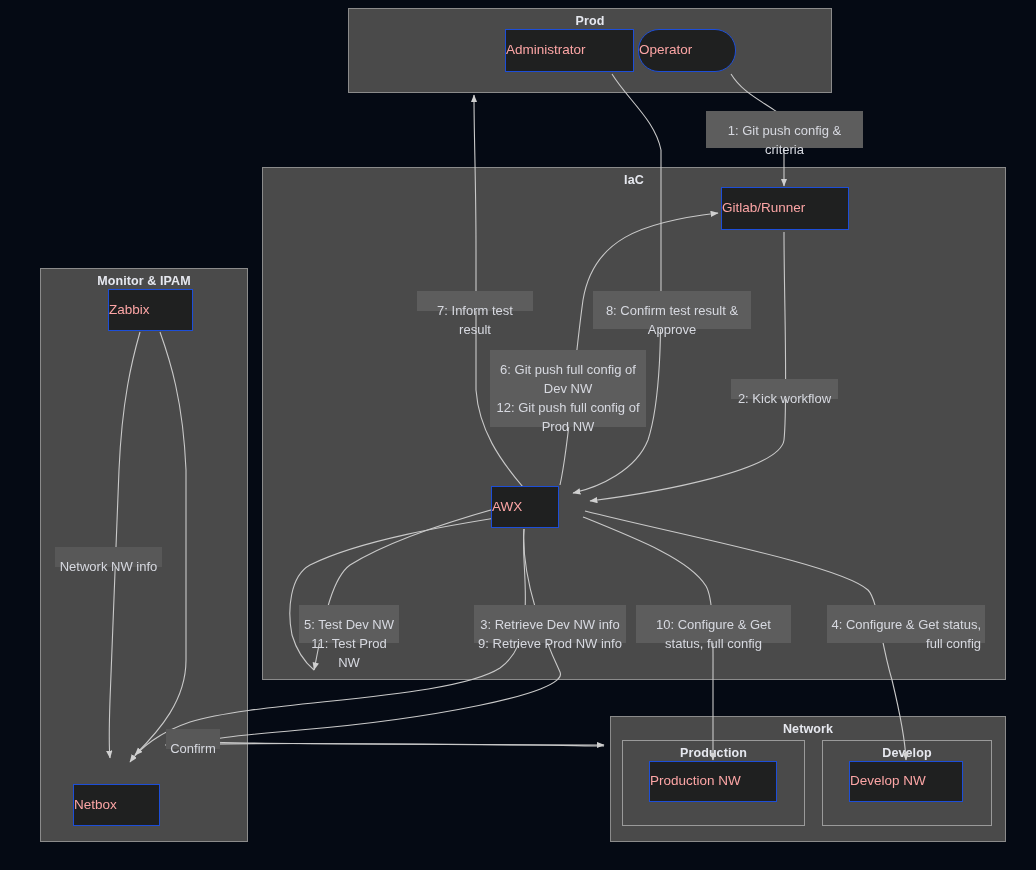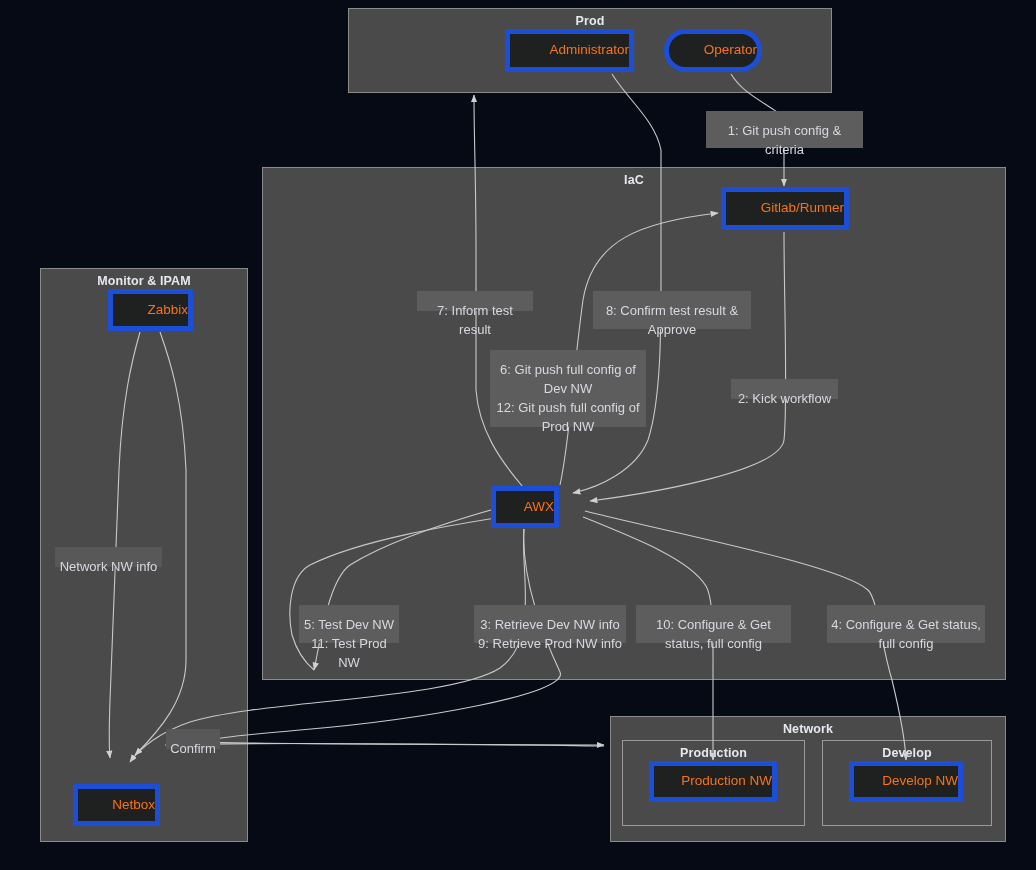--- a/index.html
+++ b/index.html
@@ -43,26 +43,26 @@
     color: #e6e8ef;
     font-size: 12.5px;
     font-weight: bold;
     letter-spacing: .1px;
     white-space: nowrap;
   }
   
   .node {
     position: absolute;
     background: #1f2020;
-    border: 5px solid #1d4ed8;
+    border: 1px solid #1d4ed8;
     box-sizing: border-box;
     display: flex;
     align-items: center;
-    justify-content: flex-end;
-    color: #f97316;
+    justify-content: flex-start;
+    color: #fca5a5;
     font-size: 13.5px;
     text-align: center;
     line-height: 1.2;
   }
   
   .elabel {
     position: absolute;
     background: #5d5d5d;
     color: #d7d9e0;
     font-size: 13px;
@@ -139,21 +139,21 @@
       <path d="M160,332 C170,360 183,400 186,470 L186,660 C186,700 160,730 135,755" marker-end="url(#ah)"></path>
 
       <path d="M165,745 C260,742 440,744 530,745 C560,745 585,746 604,746"></path>
     </g>
   </svg>
 
   <div class="node" style="left:505px; top:29px; width:129px; height:43px;">
     <span>Administrator</span>
   </div>
 
-  <div class="node" style="left:664px; top:29px; width:98px; height:43px;border-radius:21px;">
+  <div class="node" style="left:638px; top:29px; width:98px; height:43px;border-radius:21px;">
     <span>Operator</span>
   </div>
 
   <div class="node" style="left:721px; top:187px; width:128px; height:43px;">
     <span>Gitlab/Runner</span>
   </div>
 
   <div class="node" style="left:491px; top:486px; width:68px; height:42px;">
     <span>AWX</span>
   </div>
@@ -191,20 +191,20 @@
 
   <div class="elabel" style="left:299px; top:605px; width:100px; height:38px;">5: Test Dev NW
 11: Test Prod NW</div>
 
   <div class="elabel" style="left:474px; top:605px; width:152px; height:38px;">3: Retrieve Dev NW info
 9: Retrieve Prod NW info</div>
 
   <div class="elabel" style="left:636px; top:605px; width:155px; height:38px;">10: Configure &amp; Get
 status, full config</div>
 
-  <div class="elabel" style="left:827px; top:605px; width:158px; height:38px;">4: Configure &amp; Get status,
+  <div class="elabel" style="left:827px; top:605px; width:158px; height:38px;text-align:right;">4: Configure &amp; Get status,
 full config</div>
 
   <div class="elabel onbg" style="left:55px; top:547px; width:107px; height:19px;">Network NW info</div>
 
   <div class="elabel onbg" style="left:166px; top:729px; width:54px; height:19px;">Confirm</div>
 
 </div>
 
 </body></html>

